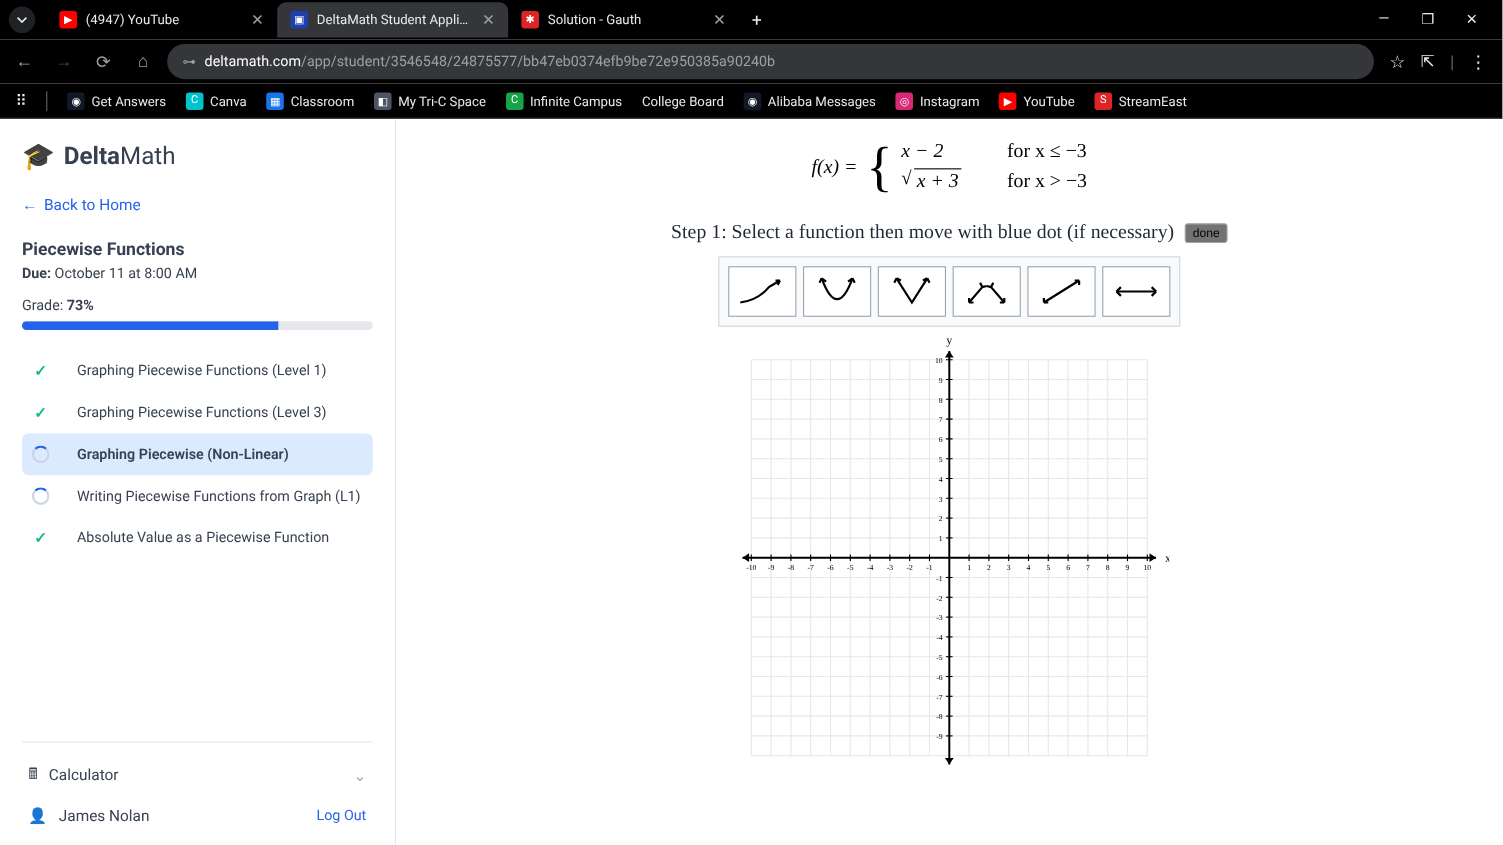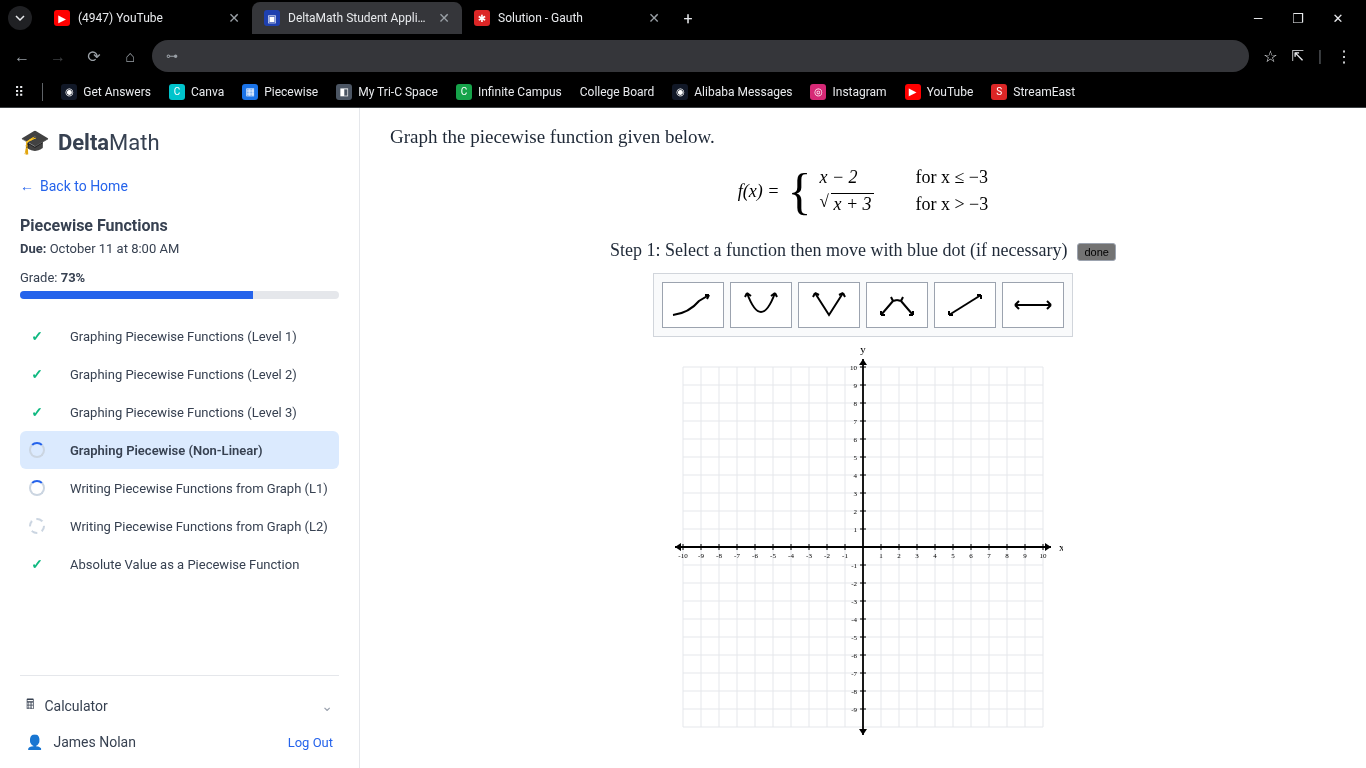--- a/index.html
+++ b/index.html
@@ -116,20 +116,21 @@
   </div>
 </div>
 
 <div class="addr-bar">
   <div class="nav-btn">←</div>
   <div class="nav-btn" style="opacity:.4">→</div>
   <div class="nav-btn">⟳</div>
   <div class="nav-btn">⌂</div>
   <div class="url-box">
     <span class="site-icon">⊶</span>
+    <span><span class="domain">deltamath.com</span><span class="path">/app/student/3546548/24875577/bb47eb0374efb9be72e950385a90240b</span></span>
   </div>
   <div class="right-icons">
     <span>☆</span>
     <span style="font-size:15px">⇱</span>
     <span style="color:#5f6368">|</span>
     <span>⋮</span>
   </div>
 </div>
 
 <div class="bookmarks">
@@ -139,21 +140,21 @@
       <div class="bk">
         <span class="bicon" style="background:#111827;color:#ffffff">◉</span>
         <span>Get Answers</span>
       </div>
       <div class="bk">
         <span class="bicon" style="background:#00c4cc;color:#ffffff">C</span>
         <span>Canva</span>
       </div>
       <div class="bk">
         <span class="bicon" style="background:#1a73e8;color:#ffffff">▦</span>
-        <span>Piecewise</span>
+        <span>Classroom</span>
       </div>
       <div class="bk">
         <span class="bicon" style="background:#4b5563;color:#ffffff">◧</span>
         <span>My Tri-C Space</span>
       </div>
       <div class="bk">
         <span class="bicon" style="background:#16a34a;color:#ffffff">C</span>
         <span>Infinite Campus</span>
       </div>
       <div class="bk">
@@ -199,45 +200,33 @@
         <div class="topic">
           <span class="status ">
             <span class="check"></span>
           </span>
           <span>Graphing Piecewise Functions (Level 1)</span>
         </div>
         <div class="topic">
           <span class="status ">
             <span class="check"></span>
           </span>
-          <span>Graphing Piecewise Functions (Level 2)</span>
-        </div>
-        <div class="topic">
-          <span class="status ">
-            <span class="check"></span>
-          </span>
           <span>Graphing Piecewise Functions (Level 3)</span>
         </div>
         <div class="topic active">
           <span class="status ">
             <span class="spinner-partial"></span>
           </span>
           <span>Graphing Piecewise (Non-Linear)</span>
         </div>
         <div class="topic">
           <span class="status ">
             <span class="spinner-partial"></span>
           </span>
           <span>Writing Piecewise Functions from Graph (L1)</span>
-        </div>
-        <div class="topic">
-          <span class="status ">
-            <span class="spinner-empty"></span>
-          </span>
-          <span>Writing Piecewise Functions from Graph (L2)</span>
         </div>
         <div class="topic">
           <span class="status ">
             <span class="check"></span>
           </span>
           <span>Absolute Value as a Piecewise Function</span>
         </div>
       </div>
 
     <div class="sidebar-bottom">
@@ -252,21 +241,20 @@
         <span class="lbl">
             <span>👤</span>
             <span>James Nolan</span>
           </span>
         <a class="logout">Log Out</a>
       </div>
     </div>
   </div>
 
   <div class="main">
-    <div class="prompt">Graph the piecewise function given below.</div>
 
     <div class="math-eq">
       <span style="font-style:italic">f(x) =</span>
       <span class="brace">{</span>
       <div class="cases">
         <div class="case-row">
           <span class="expr" style="font-style:italic">x − 2</span>
           <span>for x ≤ −3</span>
         </div>
         <div class="case-row">

